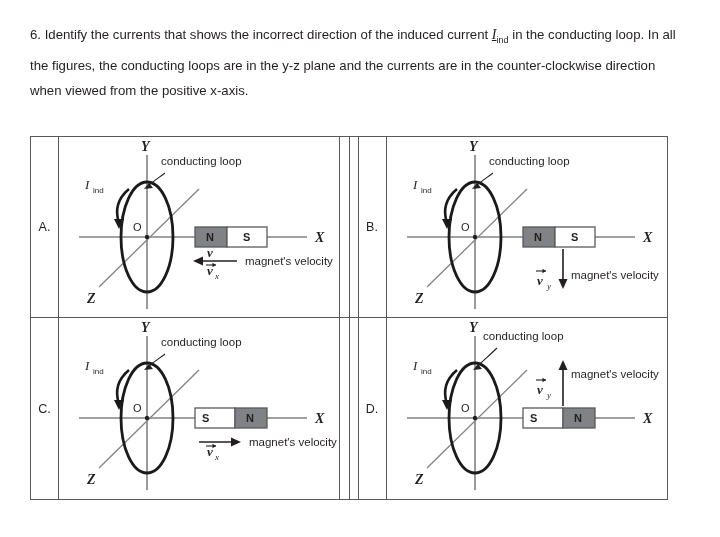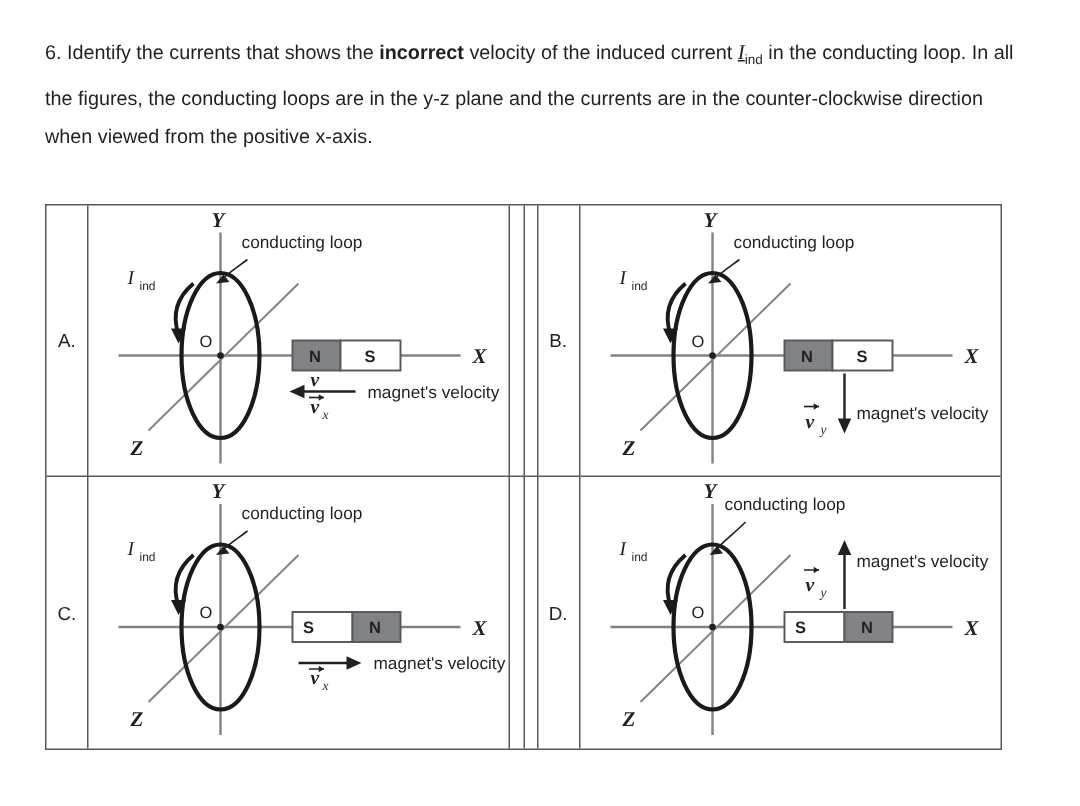--- a/index.html
+++ b/index.html
@@ -19,21 +19,21 @@
   
   #question {
     position: absolute;
     left: 30px;
     top: 22px;
     width: 660px;
     font-size: 13.2px;
     line-height: 25px;
     color: #231f20;
   }
-  #question b { font-weight: bold; }
+  #question b { font-weight: normal; }
   .ind-var {
     font-family: "Liberation Serif", serif;
     font-style: italic;
     font-size: 14px;
     text-decoration: underline;
   }
   .ind-var sub {
     font-style: normal;
     font-size: 9px;
     font-family: "Liberation Sans", sans-serif;
@@ -126,21 +126,21 @@
     font-style: italic;
     font-size: 9px;
     fill: #231f20;
   }
 </style>
 </head>
 <body>
 
 <div id="question">
   <span>6.</span>
-  <span>Identify the currents that shows the </span><b>incorrect</b><span> velocity of the induced current </span><span class="ind-var"><span>I</span><sub>ind</sub></span><span> in the conducting loop. In all the figures, the conducting loops are in the y-z plane and the currents are in the counter-clockwise direction when viewed from the positive x-axis.</span>
+  <span>Identify the currents that shows the </span><b>incorrect</b><span> direction of the induced current </span><span class="ind-var"><span>I</span><sub>ind</sub></span><span> in the conducting loop. In all the figures, the conducting loops are in the y-z plane and the currents are in the counter-clockwise direction when viewed from the positive x-axis.</span>
 </div>
 
 <div id="grid">
 
   <div class="cell row-top opt-label">
     <span>A.</span>
   </div>
   <div class="cell row-top">
     <div class="figure">
       <svg width="303" height="181" viewBox="0 0 303 181">

